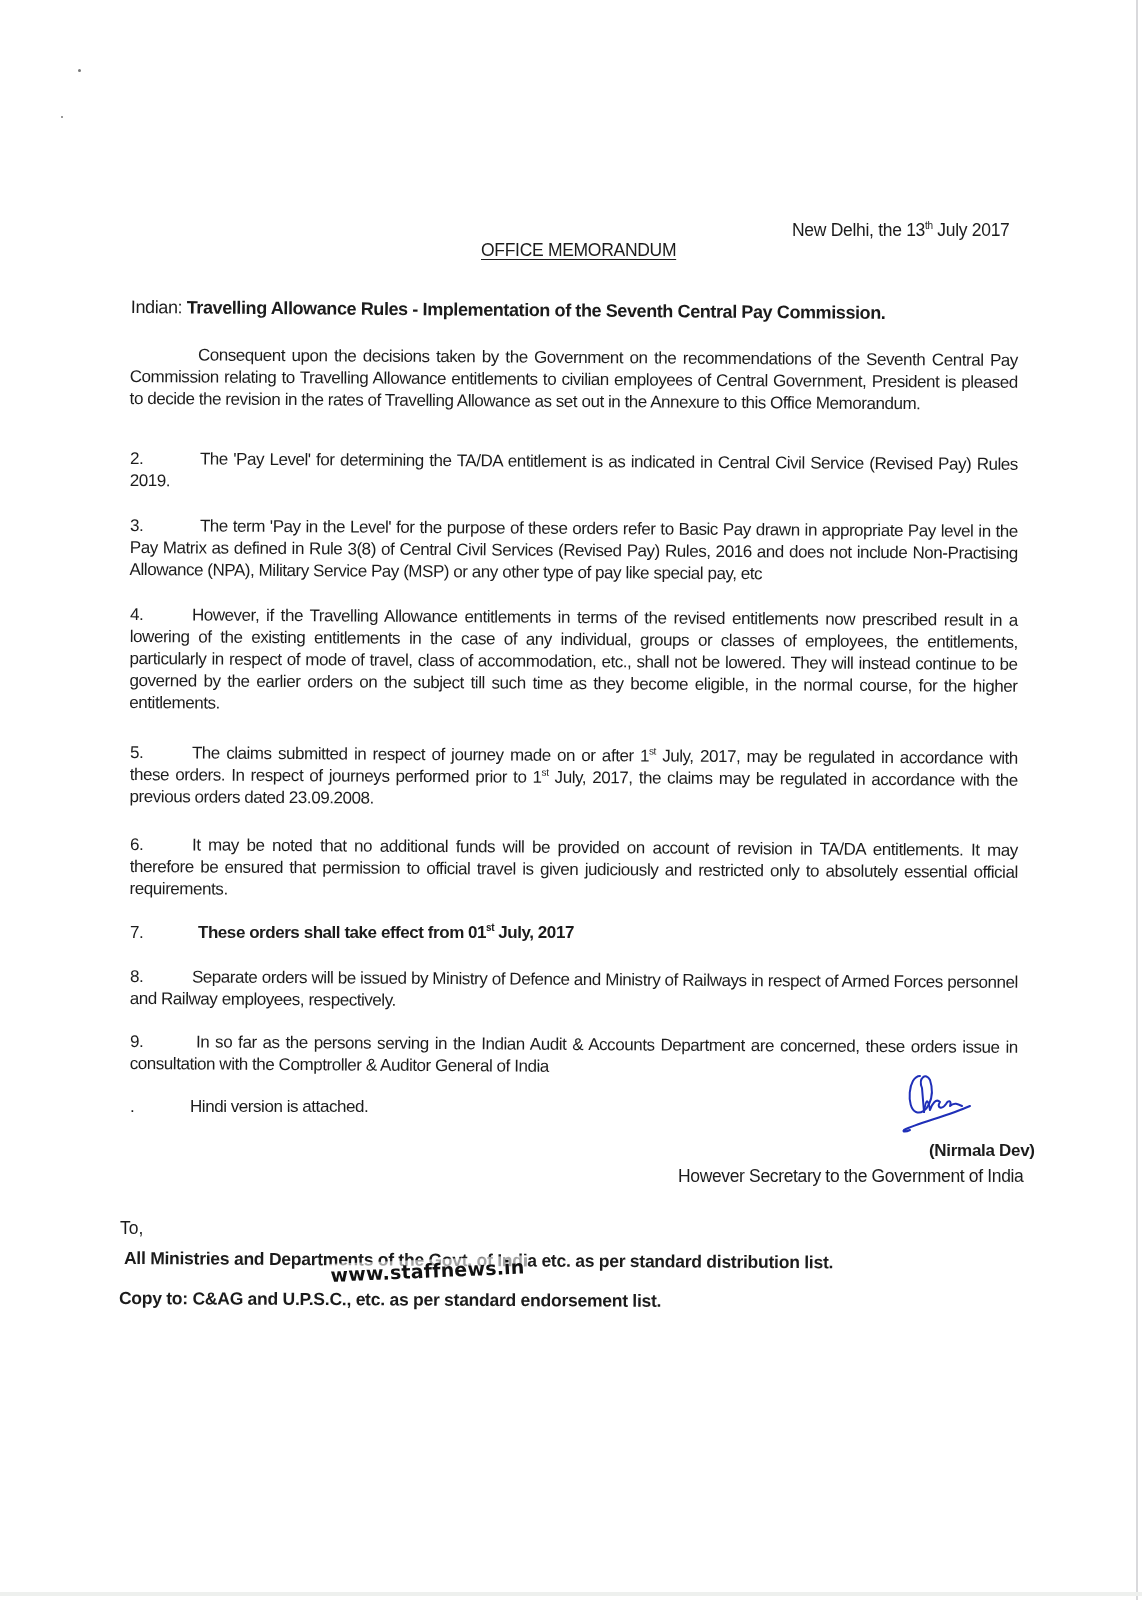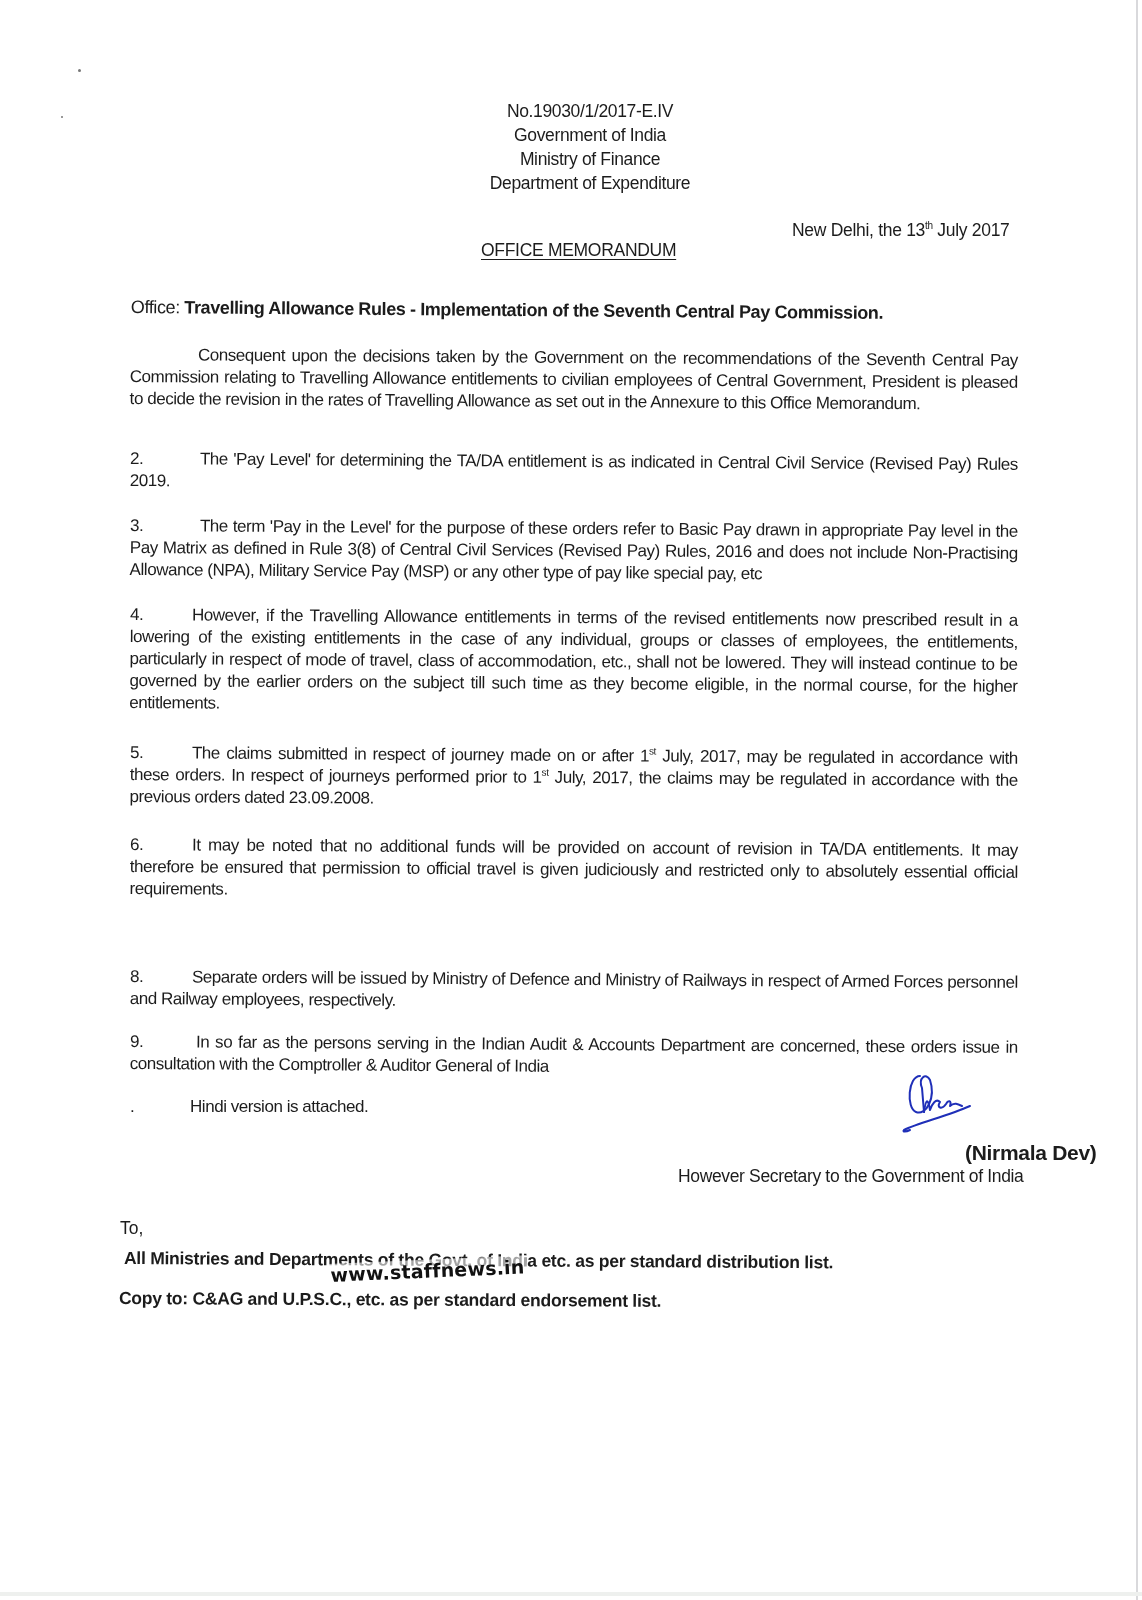--- a/index.html
+++ b/index.html
@@ -19,52 +19,46 @@
   .om-title { position: absolute; left: 481px; top: 240px; font-size: 17.5px; letter-spacing: -0.3px; text-decoration: underline; text-underline-offset: 3px; white-space: nowrap; }
   .subject { position: absolute; left: 131px; top: 297px; font-size: 18px; letter-spacing: -0.4px; white-space: nowrap; transform: rotate(0.45deg); transform-origin: left top; }
   .subject .bold { font-weight: bold; }
 
   .para { position: absolute; left: 130px; width: 888px; font-size: 17px; line-height: 22px; letter-spacing: -0.45px; text-align: justify; }
   .para .num { display: inline-block; width: 70px; }
   .para.indent { text-indent: 68px; }
   .tilt { transform: rotate(0.38deg); transform-origin: left top; }
 
   .signature { position: absolute; left: 898px; top: 1068px; width: 110px; height: 70px; }
-  .sig-name { position: absolute; left: 929px; top: 1141px; font-weight: bold; font-size: 21px; letter-spacing: -0.3px; white-space: nowrap; margin-left: 36px; }
+  .sig-name { position: absolute; left: 929px; top: 1141px; font-weight: bold; font-size: 17px; letter-spacing: -0.3px; white-space: nowrap; }
   .sig-title { position: absolute; left: 678px; top: 1166px; font-size: 17.5px; letter-spacing: -0.35px; white-space: nowrap; }
 
   .to { position: absolute; left: 120px; top: 1218px; font-size: 17.5px; }
   .distribution { position: absolute; left: 124px; top: 1248px; font-size: 17.5px; font-weight: bold; letter-spacing: -0.25px; white-space: nowrap; transform: rotate(0.35deg); transform-origin: left top; }
   .copyto { position: absolute; left: 119px; top: 1288px; font-size: 17.5px; font-weight: bold; letter-spacing: -0.25px; white-space: nowrap; transform: rotate(0.3deg); transform-origin: left top; }
   .watermark { position: absolute; left: 328px; top: 1264px; font-size: 19px; font-weight: bold; font-family: "DejaVu Sans", sans-serif; letter-spacing: 0.2px; color: #111; white-space: nowrap; transform: rotate(-2.5deg); transform-origin: left top; background: rgba(255,255,255,0.6); padding: 0 2px; }
 </style>
 </head>
 <body>
 
 <div class="page">
   <div class="edge-right"></div>
   <div class="edge-bottom"></div>
   <div class="speck" style="left:78px;top:69px;"></div>
   <div class="speck" style="left:61px;top:116px;width:2px;height:2px;"></div>
 
-  <div class="header-block">
-    <div>No.19030/1/2017-E.IV</div>
-    <div>Government of India</div>
-    <div>Ministry of Finance</div>
-    <div>Department of Expenditure</div>
-  </div>
 
   <div class="date">
     <span>New Delhi,  the  13</span><sup>th</sup><span>  July 2017</span>
   </div>
 
   <div class="om-title">OFFICE MEMORANDUM</div>
 
   <div class="subject">
-    <span>Office: </span><span class="bold">Travelling Allowance Rules - Implementation of the Seventh Central Pay Commission.</span>
+    <span>Indian: </span><span class="bold">Travelling Allowance Rules - Implementation of the Seventh Central Pay Commission.</span>
   </div>
 
   <div class="para indent tilt" style="top:344px;">Consequent  upon  the decisions taken by the Government on the recommendations of the Seventh Central Pay Commission relating to Travelling Allowance entitlements to civilian employees of Central Government,  President is pleased to decide the revision in the rates of  Travelling Allowance  as set out in the Annexure to this Office Memorandum.</div>
 
   <div class="para tilt" style="top:448px;">
     <span class="num">2.</span><span>The 'Pay Level' for determining the TA/DA entitlement is as indicated in Central Civil Service (Revised Pay) Rules 2019.</span>
   </div>
 
   <div class="para tilt" style="top:515px;">
     <span class="num">3.</span><span>The term 'Pay in the Level' for the purpose of these orders refer to Basic Pay drawn in appropriate Pay level in the Pay Matrix  as defined in Rule 3(8) of Central Civil Services (Revised Pay) Rules, 2016 and does not include Non-Practising Allowance (NPA), Military Service Pay (MSP) or any other type of pay like special pay, etc</span>
@@ -75,20 +69,23 @@
   </div>
 
   <div class="para tilt" style="top:742px;">
     <span class="num" style="width:62px;">5.</span><span>The claims submitted in respect of journey made on or after  1</span><sup>st</sup><span> July, 2017, may be regulated in accordance with these orders. In respect of journeys performed prior to 1</span><sup>st</sup><span>  July, 2017,  the claims may be regulated in accordance with the previous orders dated 23.09.2008.</span>
   </div>
 
   <div class="para tilt" style="top:834px;">
     <span class="num" style="width:62px;">6.</span><span>It may be noted that no additional funds will be provided on account of revision in TA/DA entitlements. It may therefore be ensured that permission to official travel is given judiciously and restricted only to absolutely essential official requirements.</span>
   </div>
 
+  <div class="para" style="top:922px;">
+    <span class="num" style="width:68px;font-weight:normal;">7.</span><span style="font-weight:bold;">These orders shall take effect from 01</span><sup style="font-weight:bold;">st</sup><span style="font-weight:bold;"> July, 2017</span>
+  </div>
 
   <div class="para tilt" style="top:966px;">
     <span class="num" style="width:62px;">8.</span><span>Separate orders will be issued by Ministry of Defence and Ministry of Railways in respect of Armed Forces personnel and Railway employees, respectively.</span>
   </div>
 
   <div class="para tilt" style="top:1031px;">
     <span class="num" style="width:66px;">9.</span><span>In so far as the persons serving in the Indian Audit &amp; Accounts Department are concerned, these orders issue in consultation with the Comptroller &amp; Auditor General of India</span>
   </div>
 
   <div class="para" style="top:1096px;">

